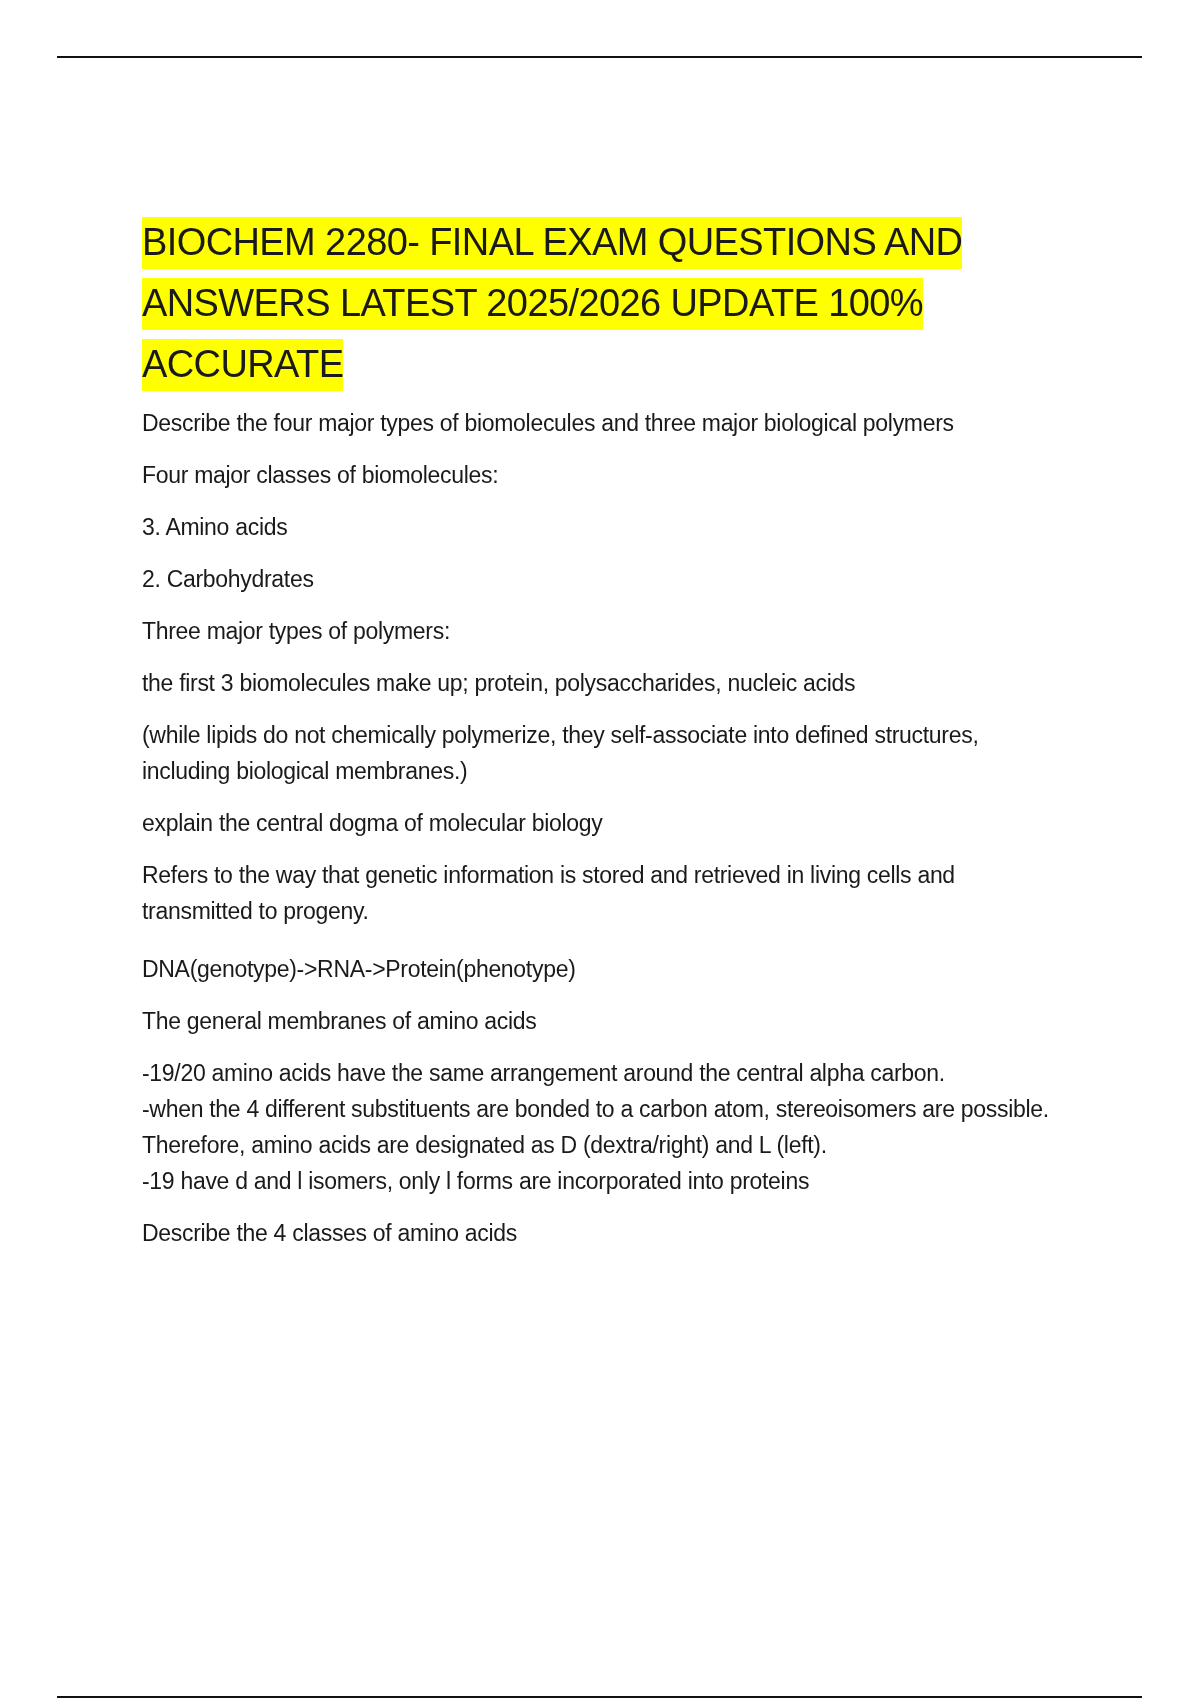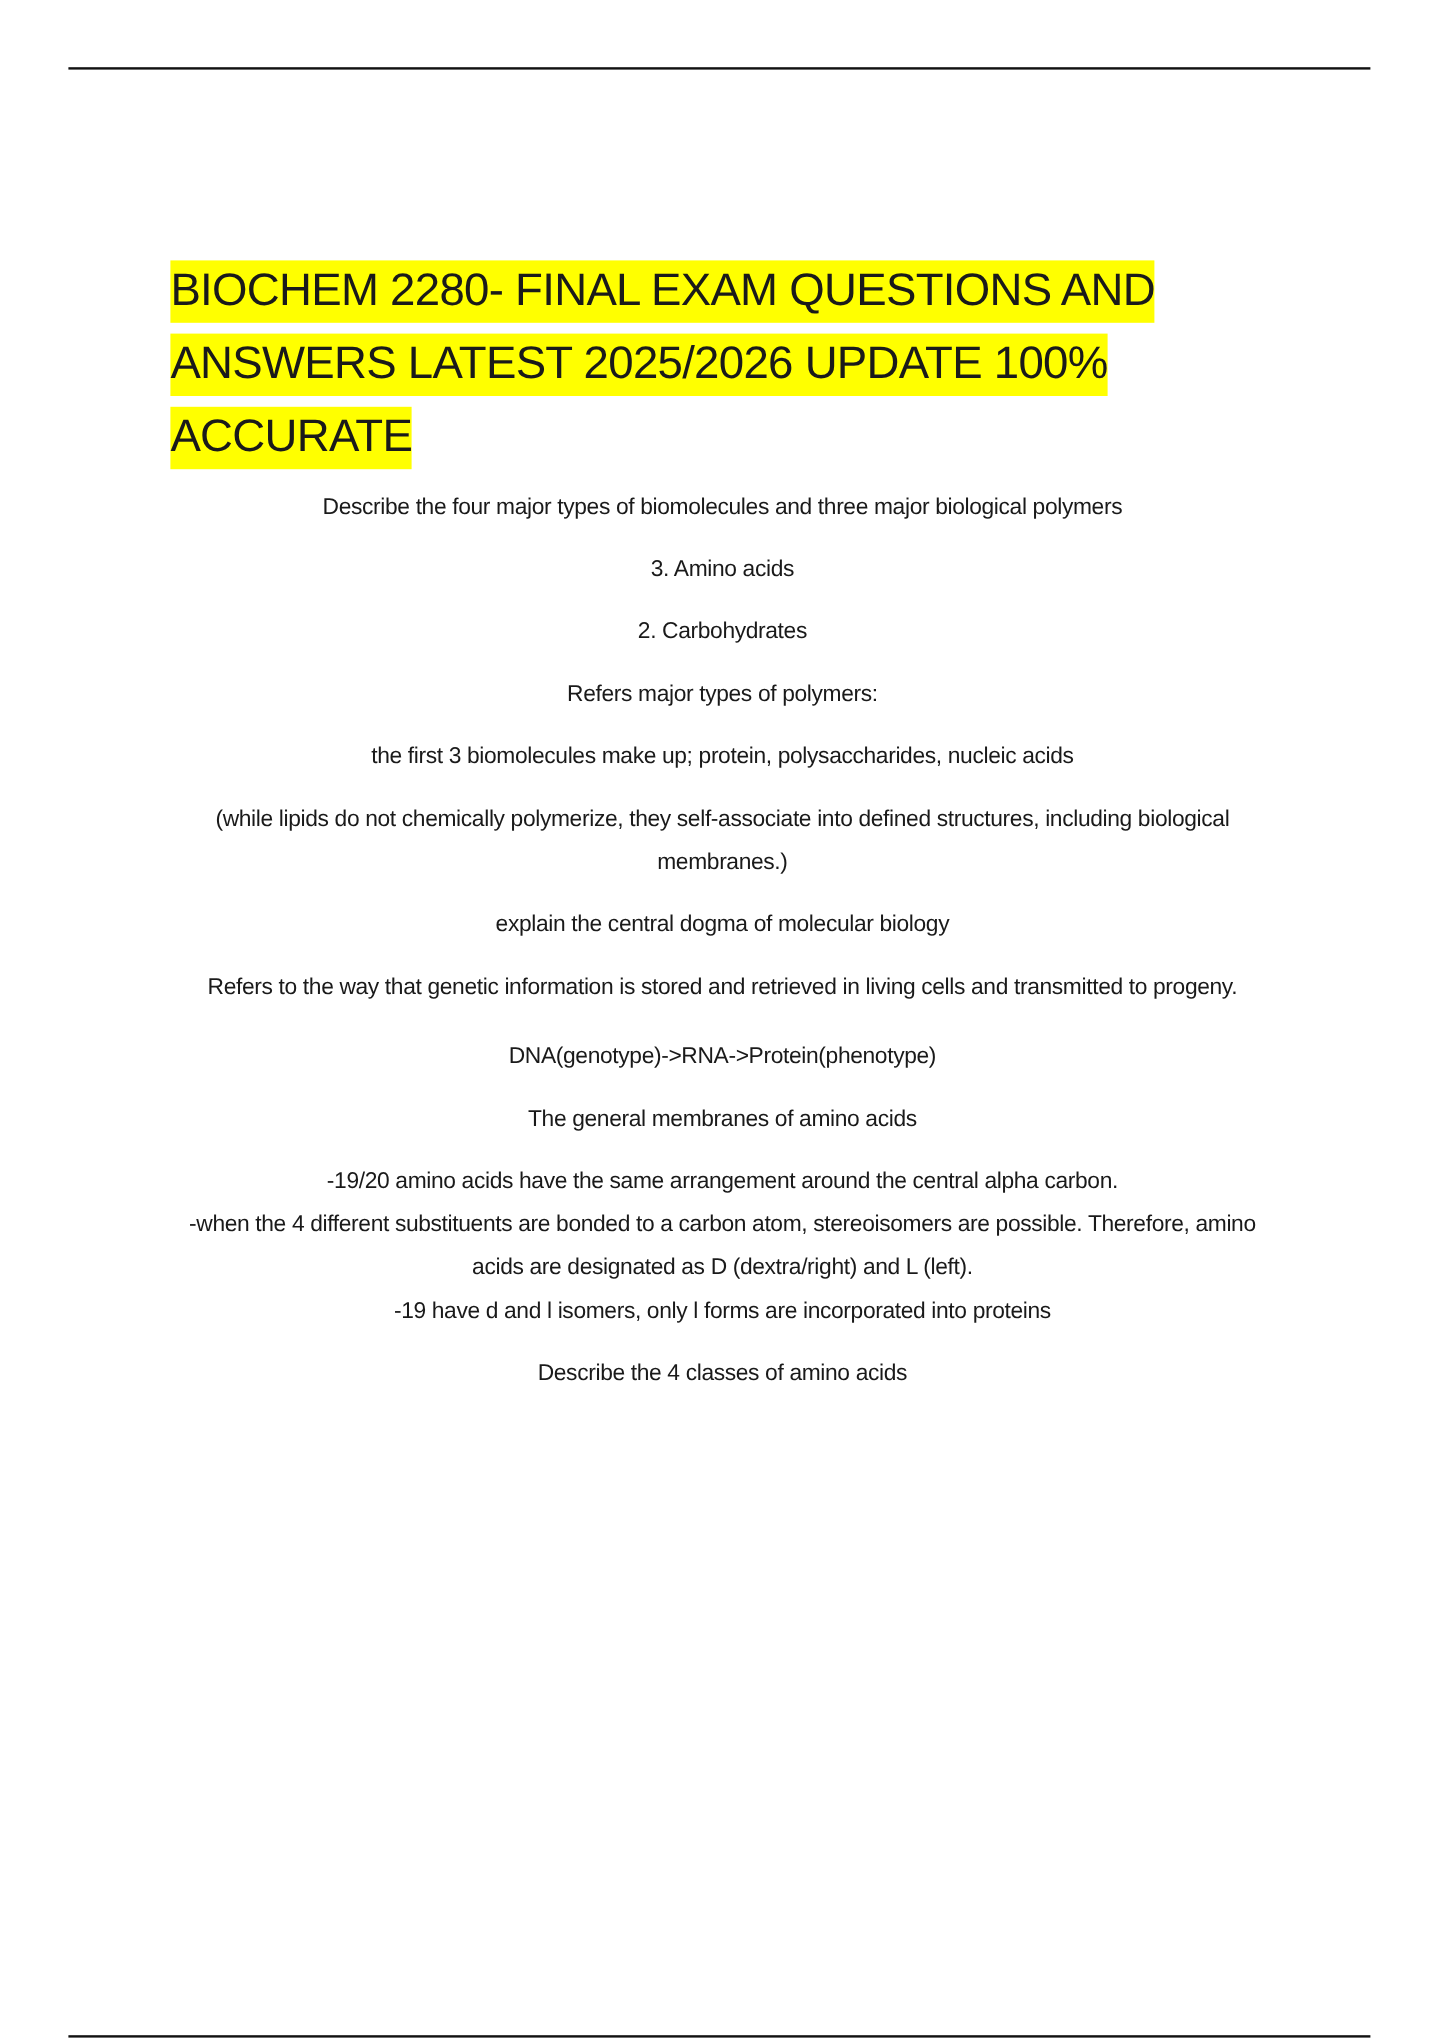--- a/index.html
+++ b/index.html
@@ -44,45 +44,45 @@
       font-weight: normal;
       letter-spacing: -0.6px;
     }
     .title .hl {
       background: #ffff00;
       box-decoration-break: clone;
       -webkit-box-decoration-break: clone;
       padding: 4px 0 6px 0;
     }
     .p {
-      font-size: 19px;
+      font-size: 23px;
       line-height: 36px;
       margin: 0 0 16px 0;
       letter-spacing: -0.3px;
-      text-align: center;
     }
     .p.tight {
       margin-bottom: 0;
     }
     .gap-extra {
       margin-top: 22px;
     }
   </style>
 </head>
 <body>
 
 <div class="rule-top"></div>
 
 <div class="page">
   <h1 class="title"><span class="hl">BIOCHEM 2280- FINAL EXAM QUESTIONS AND ANSWERS LATEST 2025/2026 UPDATE 100% ACCURATE</span></h1>
 
   <p class="p">Describe the four major types of biomolecules and three major biological polymers</p>
+  <p class="p">Four major classes of biomolecules:</p>
   <p class="p">3. Amino acids</p>
   <p class="p">2. Carbohydrates</p>
-  <p class="p">Refers major types of polymers:</p>
+  <p class="p">Three major types of polymers:</p>
   <p class="p">the first 3 biomolecules make up; protein, polysaccharides, nucleic acids</p>
   <p class="p">(while lipids do not chemically polymerize, they self-associate into defined structures, including biological membranes.)</p>
   <p class="p">explain the central dogma of molecular biology</p>
   <p class="p">Refers to the way that genetic information is stored and retrieved in living cells and transmitted to progeny.</p>
   <p class="p gap-extra">DNA(genotype)-&gt;RNA-&gt;Protein(phenotype)</p>
   <p class="p">The general membranes of amino acids</p>
   <p class="p tight">-19/20 amino acids have the same arrangement around the central alpha carbon.</p>
   <p class="p tight">-when the 4 different substituents are bonded to a carbon atom, stereoisomers are possible. Therefore, amino acids are designated as D (dextra/right) and L (left).</p>
   <p class="p">-19 have d and l isomers, only l forms are incorporated into proteins</p>
   <p class="p">Describe the 4 classes of amino acids</p>

